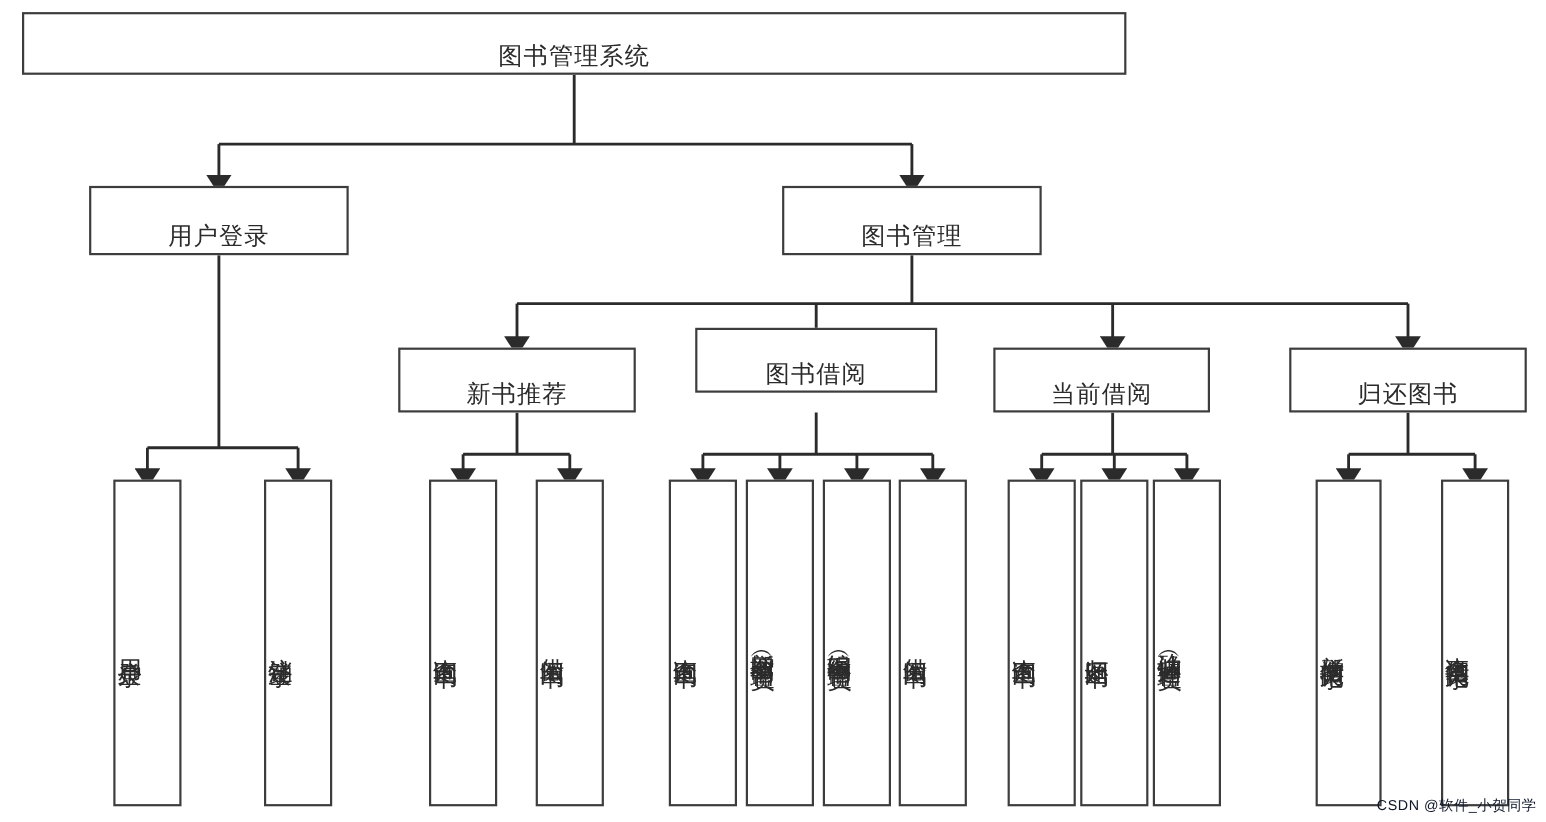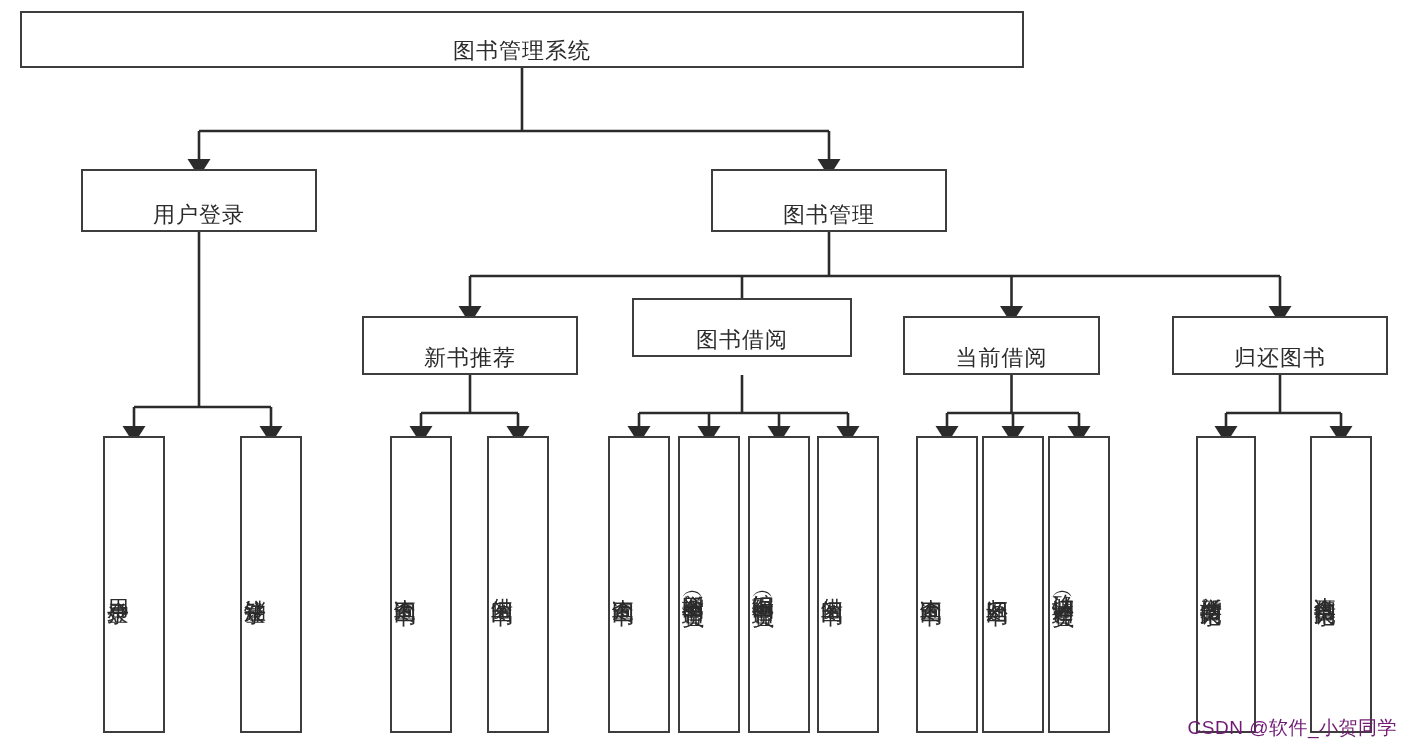--- a/index.html
+++ b/index.html
@@ -5,21 +5,21 @@
   html,body{margin:0;padding:0;background:#ffffff;}
   body{font-family:"Liberation Sans","DejaVu Sans",sans-serif;}
   #canvas{position:relative;width:1405px;height:747px;background:#ffffff;overflow:hidden;}
   svg#wires{position:absolute;left:0;top:0;width:1405px;height:747px;pointer-events:none;}
   .node{position:absolute;box-sizing:border-box;border:2px solid #3d3d3d;background:#ffffff;
         display:flex;align-items:flex-end;justify-content:center;color:#2b2b2b;}
   .node.h{font-size:22px;letter-spacing:1px;}
   .node.v{writing-mode:vertical-rl;text-orientation:upright;font-size:22px;line-height:1.18;
           letter-spacing:2px;padding:8px 0;}
   .node.v span{display:block;}
-  .watermark{position:absolute;right:8px;bottom:6px;color:#701a75;font-size:19px;
+  .watermark{position:absolute;right:8px;bottom:6px;color:#0f172a;font-size:13px;
              letter-spacing:.5px;white-space:nowrap;}
 </style>
 </head>
 <body>
 
 <div id="canvas">
 
   <svg id="wires" viewBox="0 0 1405 747">
     <defs>
       <marker id="arw" markerWidth="9" markerHeight="9" refX="3.2" refY="4.5" orient="auto" markerUnits="strokeWidth">

